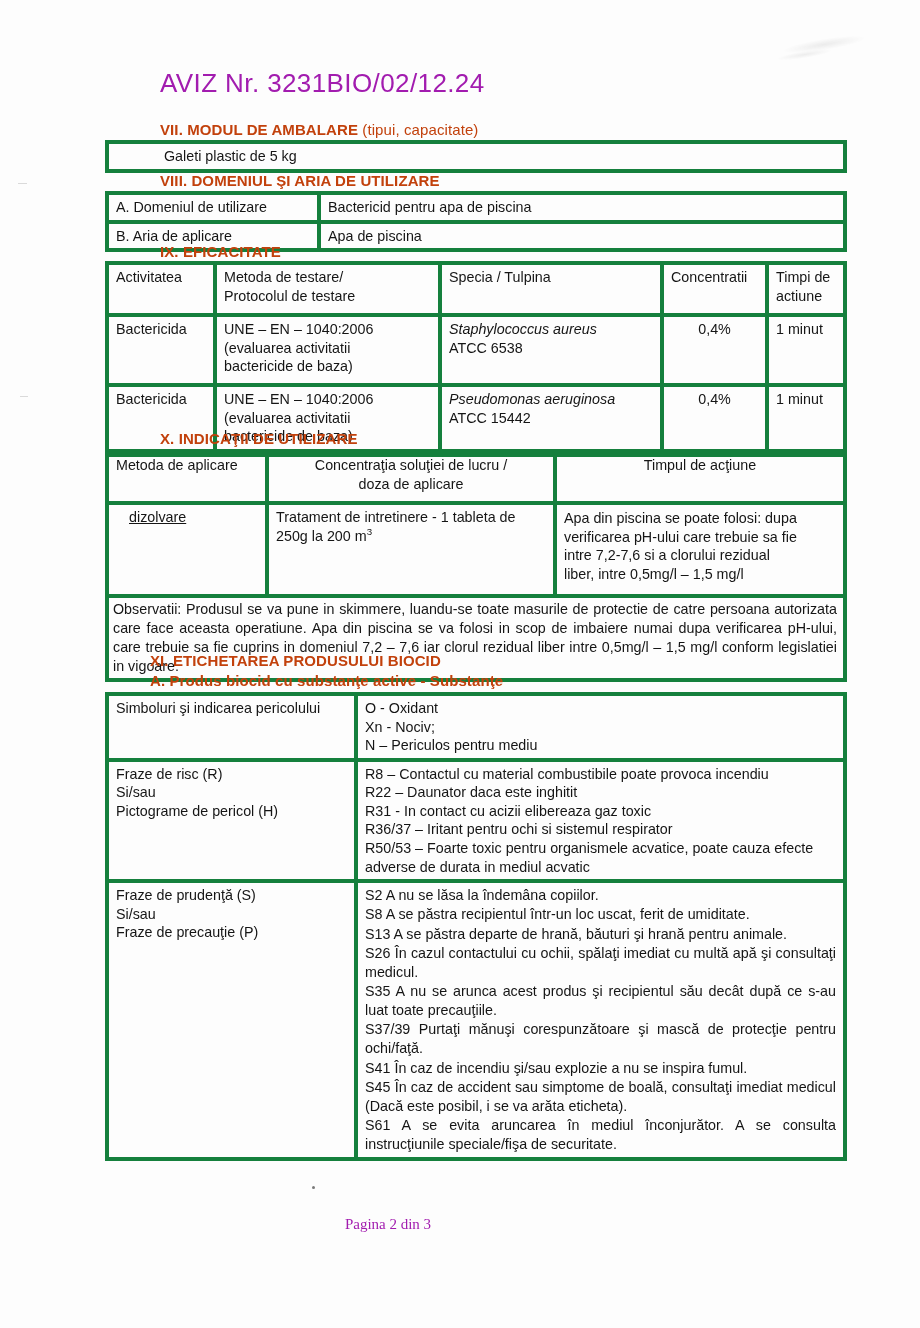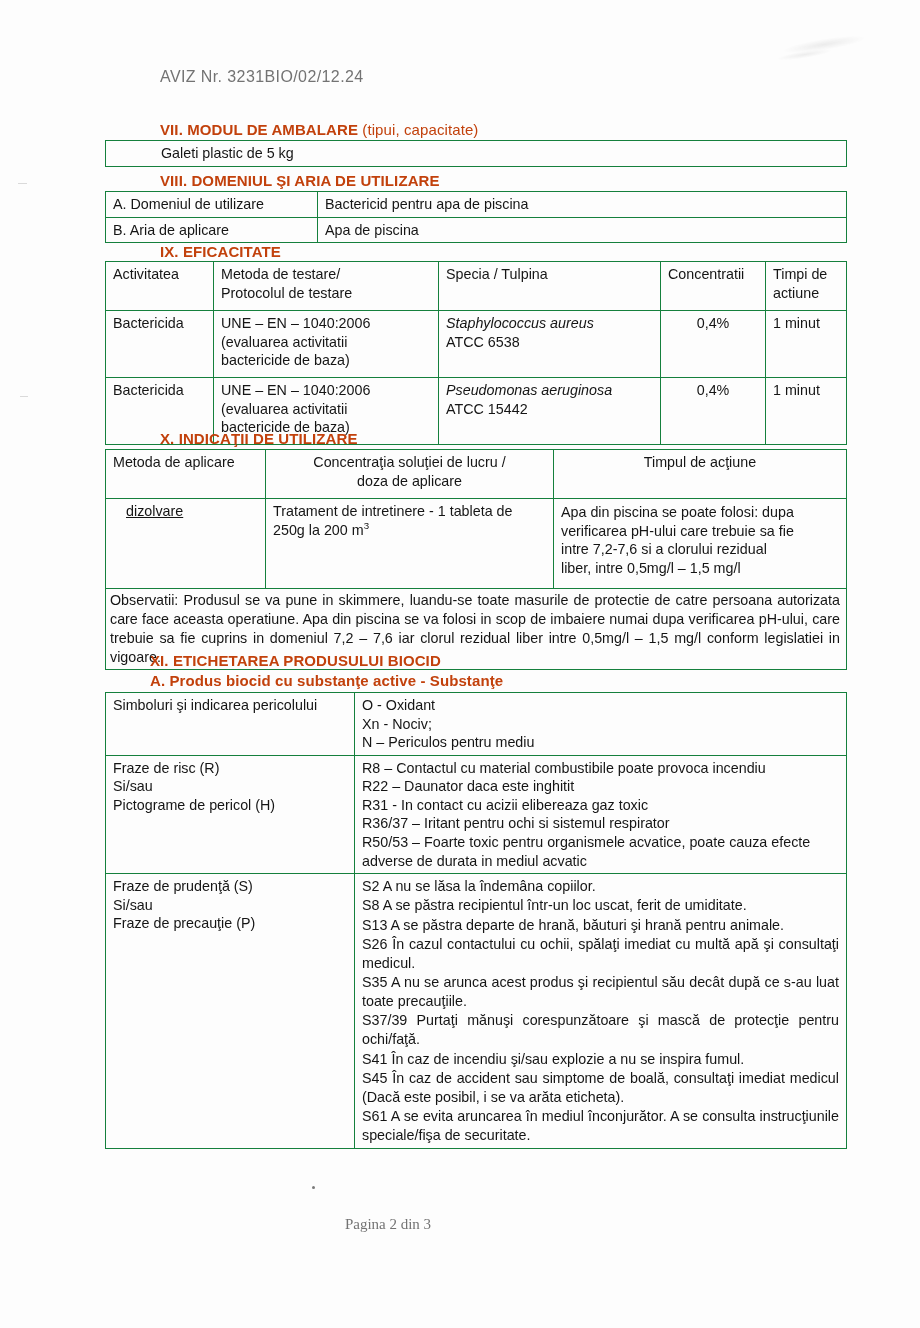--- a/index.html
+++ b/index.html
@@ -36,65 +36,65 @@
   .edge-tick {
     position: absolute;
     background: #bdbdbd;
     opacity: .55;
   }
 
   .doc-title {
     position: absolute;
     left: 160px;
     top: 68px;
-    font-size: 16px;
+    font-size: 26px;
     letter-spacing: .4px;
-    color: #737373;
+    color: #a21caf;
   }
 
   .sec-head {
     position: absolute;
     font-size: 15px;
     font-weight: bold;
     color: #c2410c;
     letter-spacing: .1px;
     white-space: nowrap;
   }
   .sec-head .reg { font-weight: normal; }
 
   table.doc {
     position: absolute;
     border-collapse: collapse;
     table-layout: fixed;
     font-size: 14.3px;
     color: #151515;
   }
   table.doc td {
-    border: 1px solid #15803d;
+    border: 4px solid #15803d;
     padding: 3px 7px;
     vertical-align: top;
     line-height: 1.30;
   }
   td.mid { vertical-align: middle; }
   td.ctr { text-align: center; }
   td.cctr { text-align: center; vertical-align: middle; }
   .ital { font-style: italic; }
   .just { text-align: justify; }
   .bold { font-weight: normal; }
   sup { font-size: .68em; vertical-align: super; line-height: 0; }
 
   .footer {
     position: absolute;
     left: 0;
     top: 1216px;
     width: 776px;
     text-align: center;
     font-family: "Liberation Serif", serif;
     font-size: 15px;
-    color: #737373;
+    color: #a21caf;
   }
   .stray-dot {
     position: absolute;
     left: 312px;
     top: 1186px;
     width: 3px;
     height: 3px;
     background: #7a7a7a;
     border-radius: 50%;
   }

